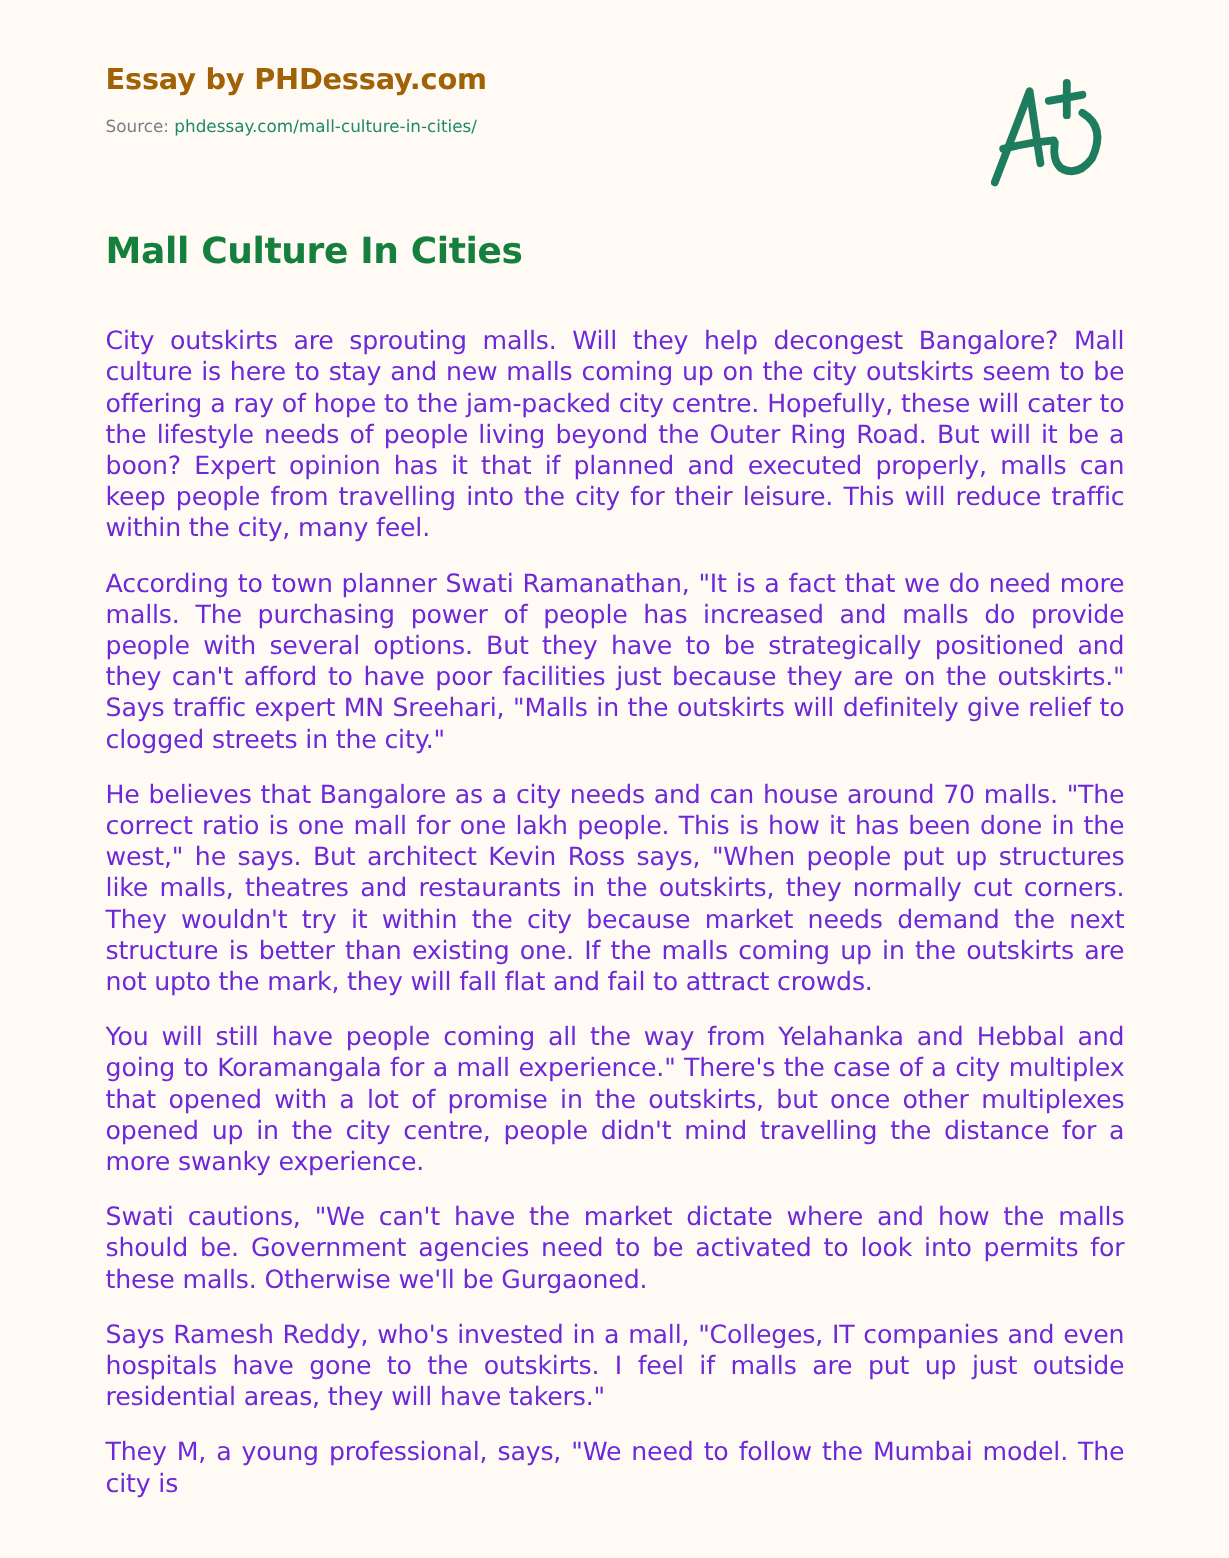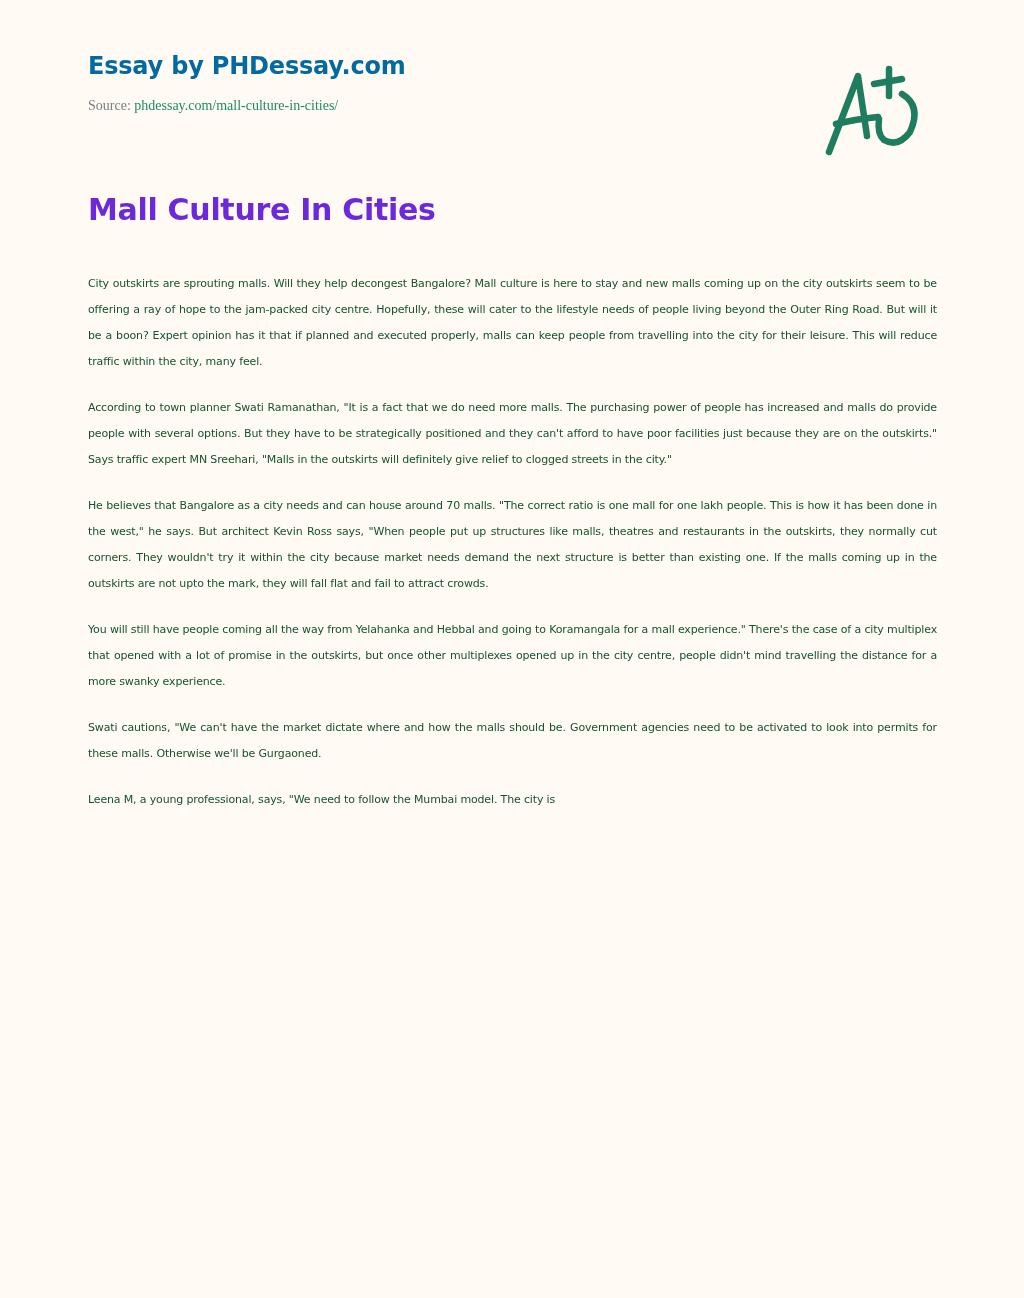--- a/index.html
+++ b/index.html
@@ -16,66 +16,65 @@
     color: #1c1c1c;
   }
   .header {
     position: absolute;
     left: 88px;
     top: 48px;
   }
   .brand {
     font-size: 24px;
     font-weight: bold;
-    color: #0369a1;
+    color: #a16207;
     letter-spacing: -0.2px;
     margin: 0;
     line-height: 36px;
   }
   .source {
     margin-top: 12px;
     font-size: 14px;
     color: #7a7f85;
     line-height: 20px;
-    font-family: Liberation Serif, serif;
   }
   .source a {
     color: #1e8a6b;
     text-decoration: none;
   }
   .logo {
     position: absolute;
     left: 822px;
     top: 64px;
     width: 110px;
     height: 100px;
   }
   .title {
     position: absolute;
     left: 88px;
     top: 188px;
     margin: 0;
     font-size: 30px;
     font-weight: bold;
-    color: #6d28d9;
+    color: #15803d;
     letter-spacing: -0.3px;
     line-height: 44px;
   }
   .content {
     position: absolute;
     left: 88px;
     top: 271px;
     width: 849px;
   }
   .content p {
     margin: 0 0 20px 0;
-    font-size: 11px;
+    font-size: 21px;
     line-height: 26px;
     text-align: justify;
-    color: #14532d;
+    color: #6d28d9;
     letter-spacing: -0.15px;
   }
 </style>
 </head>
 <body>
 
 <div class="header">
   <h2 class="brand">Essay by PHDessay.com</h2>
   <div class="source">
     <span>Source:</span>
@@ -94,14 +93,15 @@
 </div>
 
 <h1 class="title">Mall Culture In Cities</h1>
 
 <div class="content">
   <p>City outskirts are sprouting malls. Will they help decongest Bangalore? Mall culture is here to stay and new malls coming up on the city outskirts seem to be offering a ray of hope to the jam-packed city centre. Hopefully, these will cater to the lifestyle needs of people living beyond the Outer Ring Road. But will it be a boon? Expert opinion has it that if planned and executed properly, malls can keep people from travelling into the city for their leisure. This will reduce traffic within the city, many feel.</p>
   <p>According to town planner Swati Ramanathan, "It is a fact that we do need more malls. The purchasing power of people has increased and malls do provide people with several options. But they have to be strategically positioned and they can't afford to have poor facilities just because they are on the outskirts." Says traffic expert MN Sreehari, "Malls in the outskirts will definitely give relief to clogged streets in the city."</p>
   <p>He believes that Bangalore as a city needs and can house around 70 malls. "The correct ratio is one mall for one lakh people. This is how it has been done in the west," he says. But architect Kevin Ross says, "When people put up structures like malls, theatres and restaurants in the outskirts, they normally cut corners. They wouldn't try it within the city because market needs demand the next structure is better than existing one. If the malls coming up in the outskirts are not upto the mark, they will fall flat and fail to attract crowds.</p>
   <p>You will still have people coming all the way from Yelahanka and Hebbal and going to Koramangala for a mall experience." There's the case of a city multiplex that opened with a lot of promise in the outskirts, but once other multiplexes opened up in the city centre, people didn't mind travelling the distance for a more swanky experience.</p>
   <p>Swati cautions, "We can't have the market dictate where and how the malls should be. Government agencies need to be activated to look into permits for these malls. Otherwise we'll be Gurgaoned.</p>
-  <p>Leena M, a young professional, says, "We need to follow the Mumbai model. The city is</p>
+  <p>Says Ramesh Reddy, who's invested in a mall, "Colleges, IT companies and even hospitals have gone to the outskirts. I feel if malls are put up just outside residential areas, they will have takers."</p>
+  <p>They M, a young professional, says, "We need to follow the Mumbai model. The city is</p>
 </div>
 
 </body></html>

